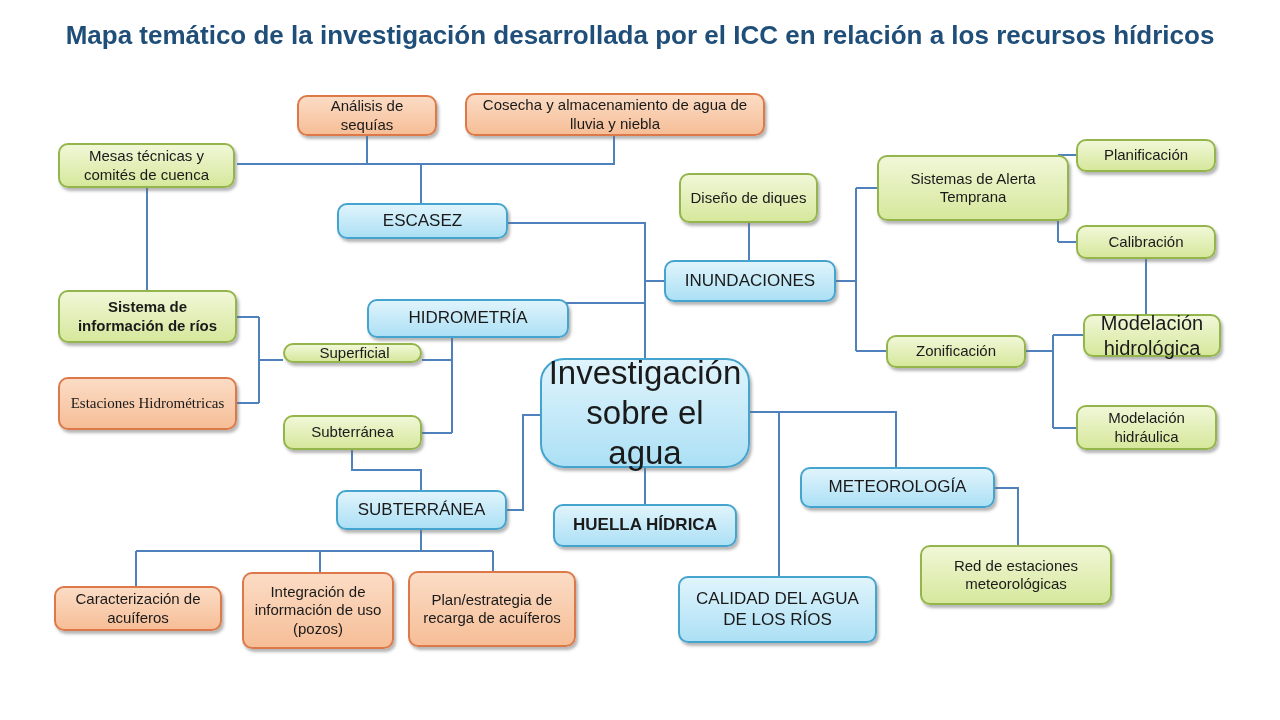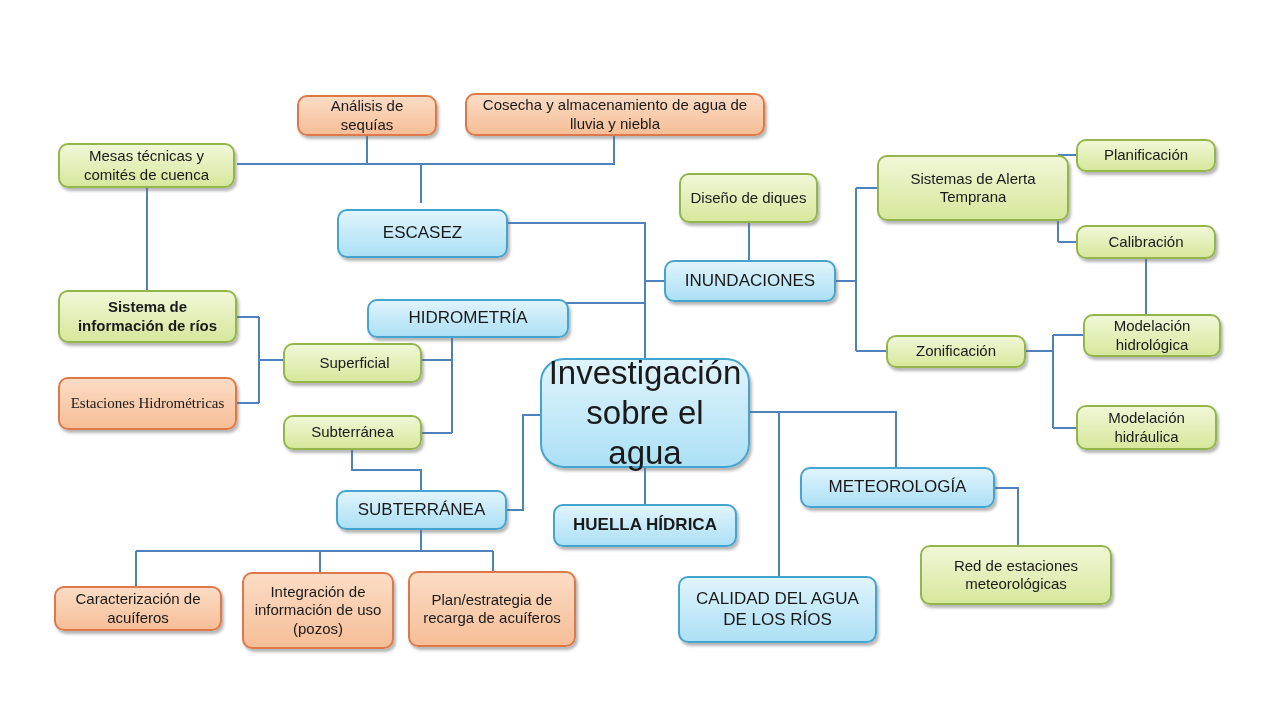--- a/index.html
+++ b/index.html
@@ -62,20 +62,21 @@
   }
   .node.orange {
     background: linear-gradient(to bottom, var(--orange-top), var(--orange-bottom));
     border: 2px solid var(--orange-border);
   }
 </style>
 </head>
 <body>
 
 <div id="canvas">
+  <h1 id="page-title">Mapa temático de la investigación desarrollada por el ICC en relación a los recursos hídricos</h1>
   <svg id="connector-svg" width="1280" height="720" aria-hidden="true">
       <polyline points="237,164 615,164" class="connector"></polyline>
       <polyline points="367,136 367,164" class="connector"></polyline>
       <polyline points="614,136 614,164" class="connector"></polyline>
       <polyline points="421,164 421,203" class="connector"></polyline>
       <polyline points="147,188 147,290" class="connector"></polyline>
       <polyline points="508,223 645,223 645,358" class="connector"></polyline>
       <polyline points="538,303 645,303" class="connector"></polyline>
       <polyline points="645,281 664,281" class="connector"></polyline>
       <polyline points="749,223 749,260" class="connector"></polyline>
@@ -106,37 +107,37 @@
       <polyline points="779,412 779,576" class="connector"></polyline>
       <polyline points="995,488 1018,488 1018,545" class="connector"></polyline>
       <polyline points="421,530 421,551" class="connector"></polyline>
       <polyline points="136,551 493,551" class="connector"></polyline>
       <polyline points="136,551 136,586" class="connector"></polyline>
       <polyline points="320,551 320,572" class="connector"></polyline>
       <polyline points="493,551 493,571" class="connector"></polyline>
     </svg>
   <div id="nodes-layer">
       <div class="node blue" style="left: 540px; top: 358px; width: 210px; height: 110px; font-size: 33px; border-radius: 24px;">Investigación sobre el agua</div>
-      <div class="node blue" style="left: 337px; top: 209px; width: 171px; height: 49px; font-size: 17px;">ESCASEZ</div>
+      <div class="node blue" style="left: 337px; top: 203px; width: 171px; height: 36px; font-size: 17px;">ESCASEZ</div>
       <div class="node blue" style="left: 367px; top: 283px; width: 202px; height: 39px; font-size: 17px; margin-top: 16px;">HIDROMETRÍA</div>
       <div class="node blue" style="left: 664px; top: 260px; width: 172px; height: 42px; font-size: 17px;">INUNDACIONES</div>
       <div class="node blue" style="left: 336px; top: 490px; width: 171px; height: 40px; font-size: 17px;">SUBTERRÁNEA</div>
       <div class="node blue" style="left: 553px; top: 504px; width: 184px; height: 43px; font-size: 17px; font-weight: bold;">HUELLA HÍDRICA</div>
       <div class="node blue" style="left: 800px; top: 467px; width: 195px; height: 41px; font-size: 17px;">METEOROLOGÍA</div>
       <div class="node blue" style="left: 678px; top: 576px; width: 199px; height: 67px; font-size: 17px;">CALIDAD DEL AGUA DE LOS RÍOS</div>
       <div class="node green" style="left: 58px; top: 143px; width: 177px; height: 45px; font-size: 15px;">Mesas técnicas y comités de cuenca</div>
       <div class="node green" style="left: 58px; top: 290px; width: 179px; height: 53px; font-size: 15px; font-weight: bold;">Sistema de información de ríos</div>
-      <div class="node green" style="left: 283px; top: 343px; width: 139px; height: 40px; font-size: 15px; padding-left: 12px;">Superficial</div>
+      <div class="node green" style="left: 283px; top: 343px; width: 139px; height: 20px; font-size: 15px; padding-left: 12px;">Superficial</div>
       <div class="node green" style="left: 283px; top: 415px; width: 139px; height: 35px; font-size: 15px;">Subterránea</div>
       <div class="node green" style="left: 679px; top: 173px; width: 139px; height: 50px; font-size: 15px;">Diseño de diques</div>
       <div class="node green" style="left: 877px; top: 155px; width: 192px; height: 66px; font-size: 15px;">Sistemas de Alerta Temprana</div>
       <div class="node green" style="left: 1076px; top: 139px; width: 140px; height: 33px; font-size: 15px;">Planificación</div>
       <div class="node green" style="left: 1076px; top: 225px; width: 140px; height: 34px; font-size: 15px;">Calibración</div>
       <div class="node green" style="left: 886px; top: 335px; width: 140px; height: 33px; font-size: 15px;">Zonificación</div>
-      <div class="node green" style="left: 1083px; top: 314px; width: 138px; height: 43px; font-size: 15px; text-align: center;">Modelación hidrológica</div>
+      <div class="node green" style="left: 1083px; top: 314px; width: 138px; height: 43px; font-size: 20px; text-align: center;">Modelación hidrológica</div>
       <div class="node green" style="left: 1076px; top: 405px; width: 141px; height: 45px; font-size: 15px;">Modelación hidráulica</div>
       <div class="node green" style="left: 920px; top: 545px; width: 192px; height: 60px; font-size: 15px;">Red de estaciones meteorológicas</div>
       <div class="node orange" style="left: 297px; top: 95px; width: 140px; height: 41px; font-size: 15px;">Análisis de sequías</div>
       <div class="node orange" style="left: 465px; top: 93px; width: 300px; height: 43px; font-size: 15px;">Cosecha y almacenamiento de agua de lluvia y niebla</div>
       <div class="node orange" style="left: 58px; top: 377px; width: 179px; height: 53px; font-size: 15px; font-family: Liberation Serif, serif;">Estaciones Hidrométricas</div>
       <div class="node orange" style="left: 54px; top: 586px; width: 168px; height: 45px; font-size: 15px;">Caracterización de acuíferos</div>
       <div class="node orange" style="left: 242px; top: 572px; width: 152px; height: 77px; font-size: 15px;">Integración de información de uso (pozos)</div>
       <div class="node orange" style="left: 408px; top: 571px; width: 168px; height: 76px; font-size: 15px;">Plan/estrategia de recarga de acuíferos</div>
     </div>
 </div>

